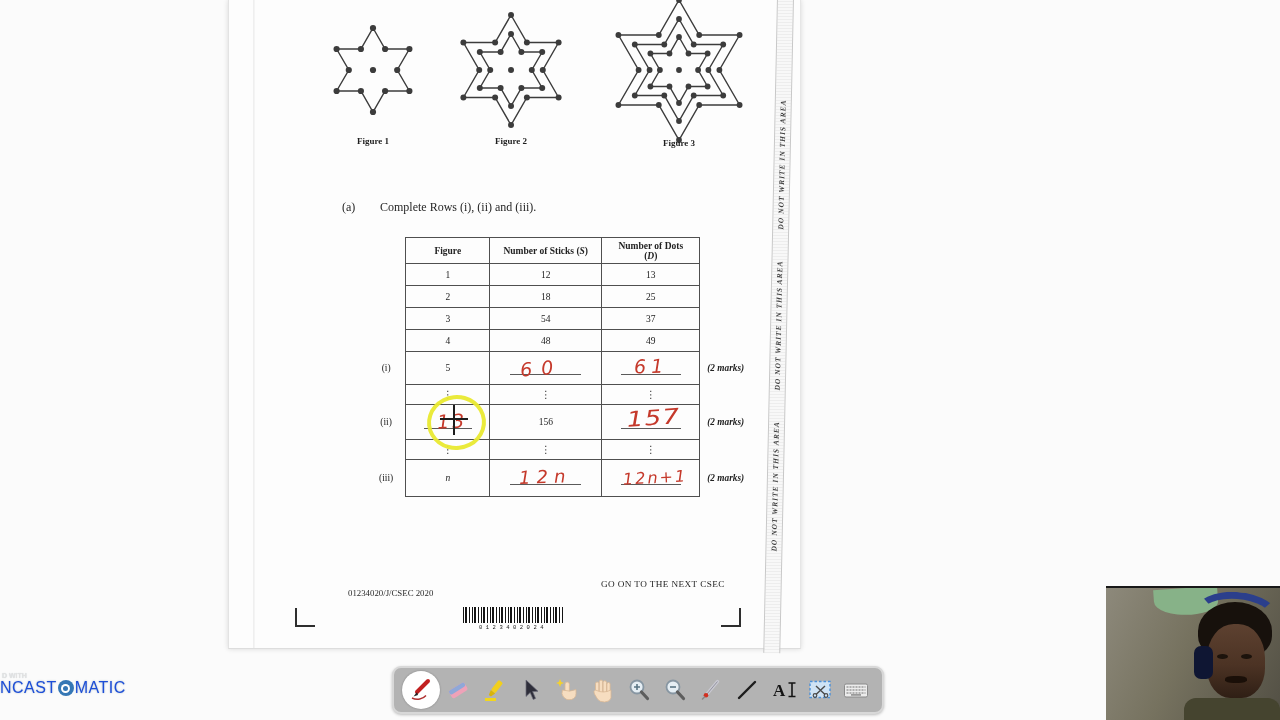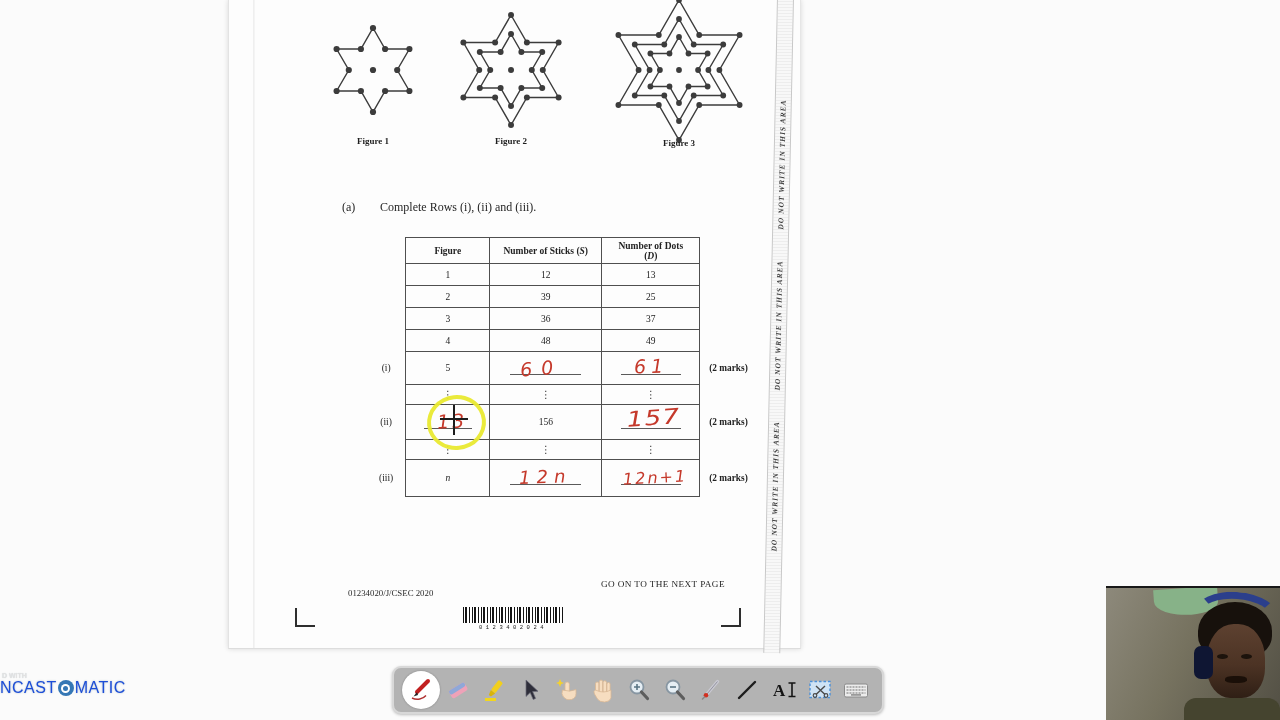--- a/index.html
+++ b/index.html
@@ -35,21 +35,21 @@
   .part-row { position:absolute; left:105px; top:200px; font-size:12px; color:#262626;padding-left:8px; }
   .part-row .plabel { display:inline-block; width:35px; }
 
   
   .qtable { position:absolute; left:138px; top:237px; border-collapse:collapse;
             font-size:9.5px; color:#222; }
   .qtable td { border:1px solid #4f4f4f; text-align:center; vertical-align:middle;
                padding:0 12px; }
   .qtable td.gut { border:none; width:32px; font-size:9.5px; background:transparent; }
   .qtable td.mk  { border:none; width:62px; font-weight:bold; font-size:9.3px;
-                   text-align:center; padding-left:7px; white-space:nowrap; }
+                   text-align:left; padding-left:7px; white-space:nowrap;font-style:italic; }
   .col-f { width:84px; } .col-s { width:112px; } .col-d { width:98px; }
   tr.h-head td { height:26px; font-weight:bold; }
   tr.h-std  td { height:22px; }
   tr.h-i    td { height:33px; }
   tr.h-dots td { height:20px; font-size:10px; color:#333; }
   tr.h-ii   td { height:35px; }
   tr.h-iii  td { height:37px; }
 
   .blank { display:inline-block; position:relative; width:82%; height:13px;
            border-bottom:1.3px solid #5a5a5a; vertical-align:bottom; }
@@ -240,28 +240,28 @@
     <tr class="h-std">
       <td class="gut"></td>
       <td>1</td>
       <td>12</td>
       <td>13</td>
       <td class="mk"></td>
     </tr>
     <tr class="h-std">
       <td class="gut"></td>
       <td>2</td>
-      <td>39</td>
+      <td>18</td>
       <td>25</td>
       <td class="mk"></td>
     </tr>
     <tr class="h-std">
       <td class="gut"></td>
       <td>3</td>
-      <td>36</td>
+      <td>54</td>
       <td>37</td>
       <td class="mk"></td>
     </tr>
     <tr class="h-std">
       <td class="gut"></td>
       <td>4</td>
       <td>48</td>
       <td>49</td>
       <td class="mk"></td>
     </tr>
@@ -320,21 +320,21 @@
   </tbody>
     </table>
 
   <div class="yellow-circle"></div>
   <div class="crosshair">
     <div class="v"></div>
       <div class="h"></div>
   </div>
 
   <div class="foot-code">01234020/J/CSEC 2020</div>
-  <div class="foot-next">GO ON TO THE NEXT PAGE</div>
+  <div class="foot-next">GO ON TO THE NEXT CSEC</div>
   <div class="barcode"></div>
   <div class="barcode-digits">0123402024</div>
   <div class="corner bl"></div>
   <div class="corner br"></div>
 
   <div class="strip">
     <div class="strip-text">
       <span>DO NOT WRITE IN THIS AREA</span>
       <span>DO NOT WRITE IN THIS AREA</span>
       <span>DO NOT WRITE IN THIS AREA</span>

